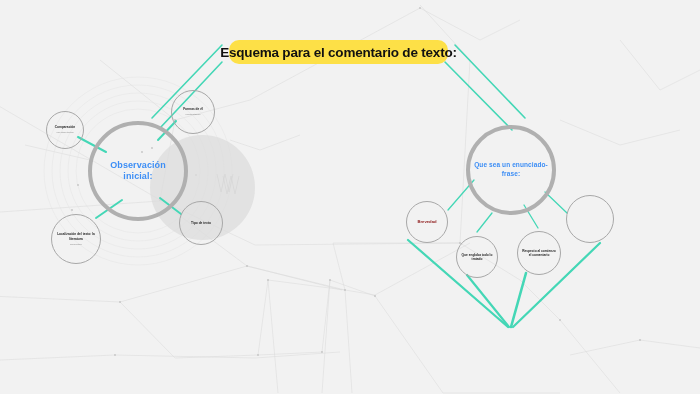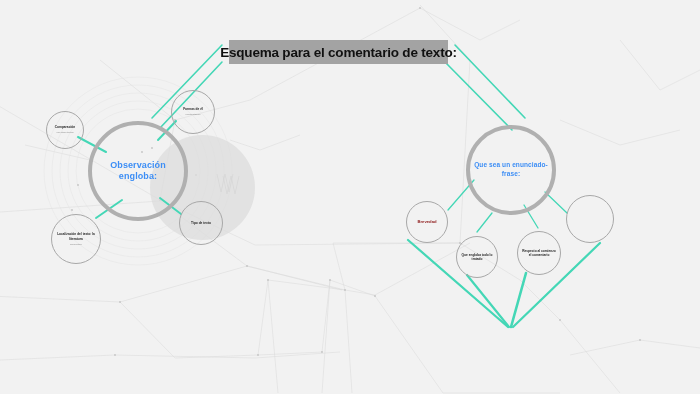--- a/index.html
+++ b/index.html
@@ -32,25 +32,26 @@
     width: 700px;
     height: 394px;
   }
 
   
   .title-banner {
     position: absolute;
     display: flex;
     align-items: center;
     justify-content: center;
-    background: #a3a3a3;
+    background: #fde047;
     color: #111111;
     font-weight: bold;
     letter-spacing: -0.2px;
     white-space: nowrap;
+    border-radius: 10px;
   }
 
   
   .node {
     position: absolute;
     box-sizing: border-box;
     border-radius: 50%;
     display: flex;
     flex-direction: column;
     align-items: center;
@@ -204,21 +205,21 @@
       <path d="M 526 273 L 511 327" stroke-width="2.6"></path>
       <path d="M 600 243 L 513 327" stroke-width="2.2"></path>
     </g>
   </svg>
 
   <div class="title-banner" style="left:229px; top:40px; width:219px; height:24px; font-size:13.5px;">
     <span>Esquema para el comentario de texto:</span>
   </div>
 
   <div class="node node-main" style="left:88px; top:121px; width:100px; height:100px;">
-    <span class="node-label label-main">Observación engloba:</span>
+    <span class="node-label label-main">Observación inicial:</span>
   </div>
 
   <div class="node node-sat" style="left:46px; top:111px; width:38px; height:38px;">
     <span class="node-label label-sat">Comparación</span>
     <span class="node-label label-sub">con otros textos</span>
   </div>
 
   <div class="node node-sat" style="left:171px; top:90px; width:44px; height:44px;">
     <span class="node-label label-sat">Formas de él</span>
     <span class="node-label label-sub">manifestación</span>

